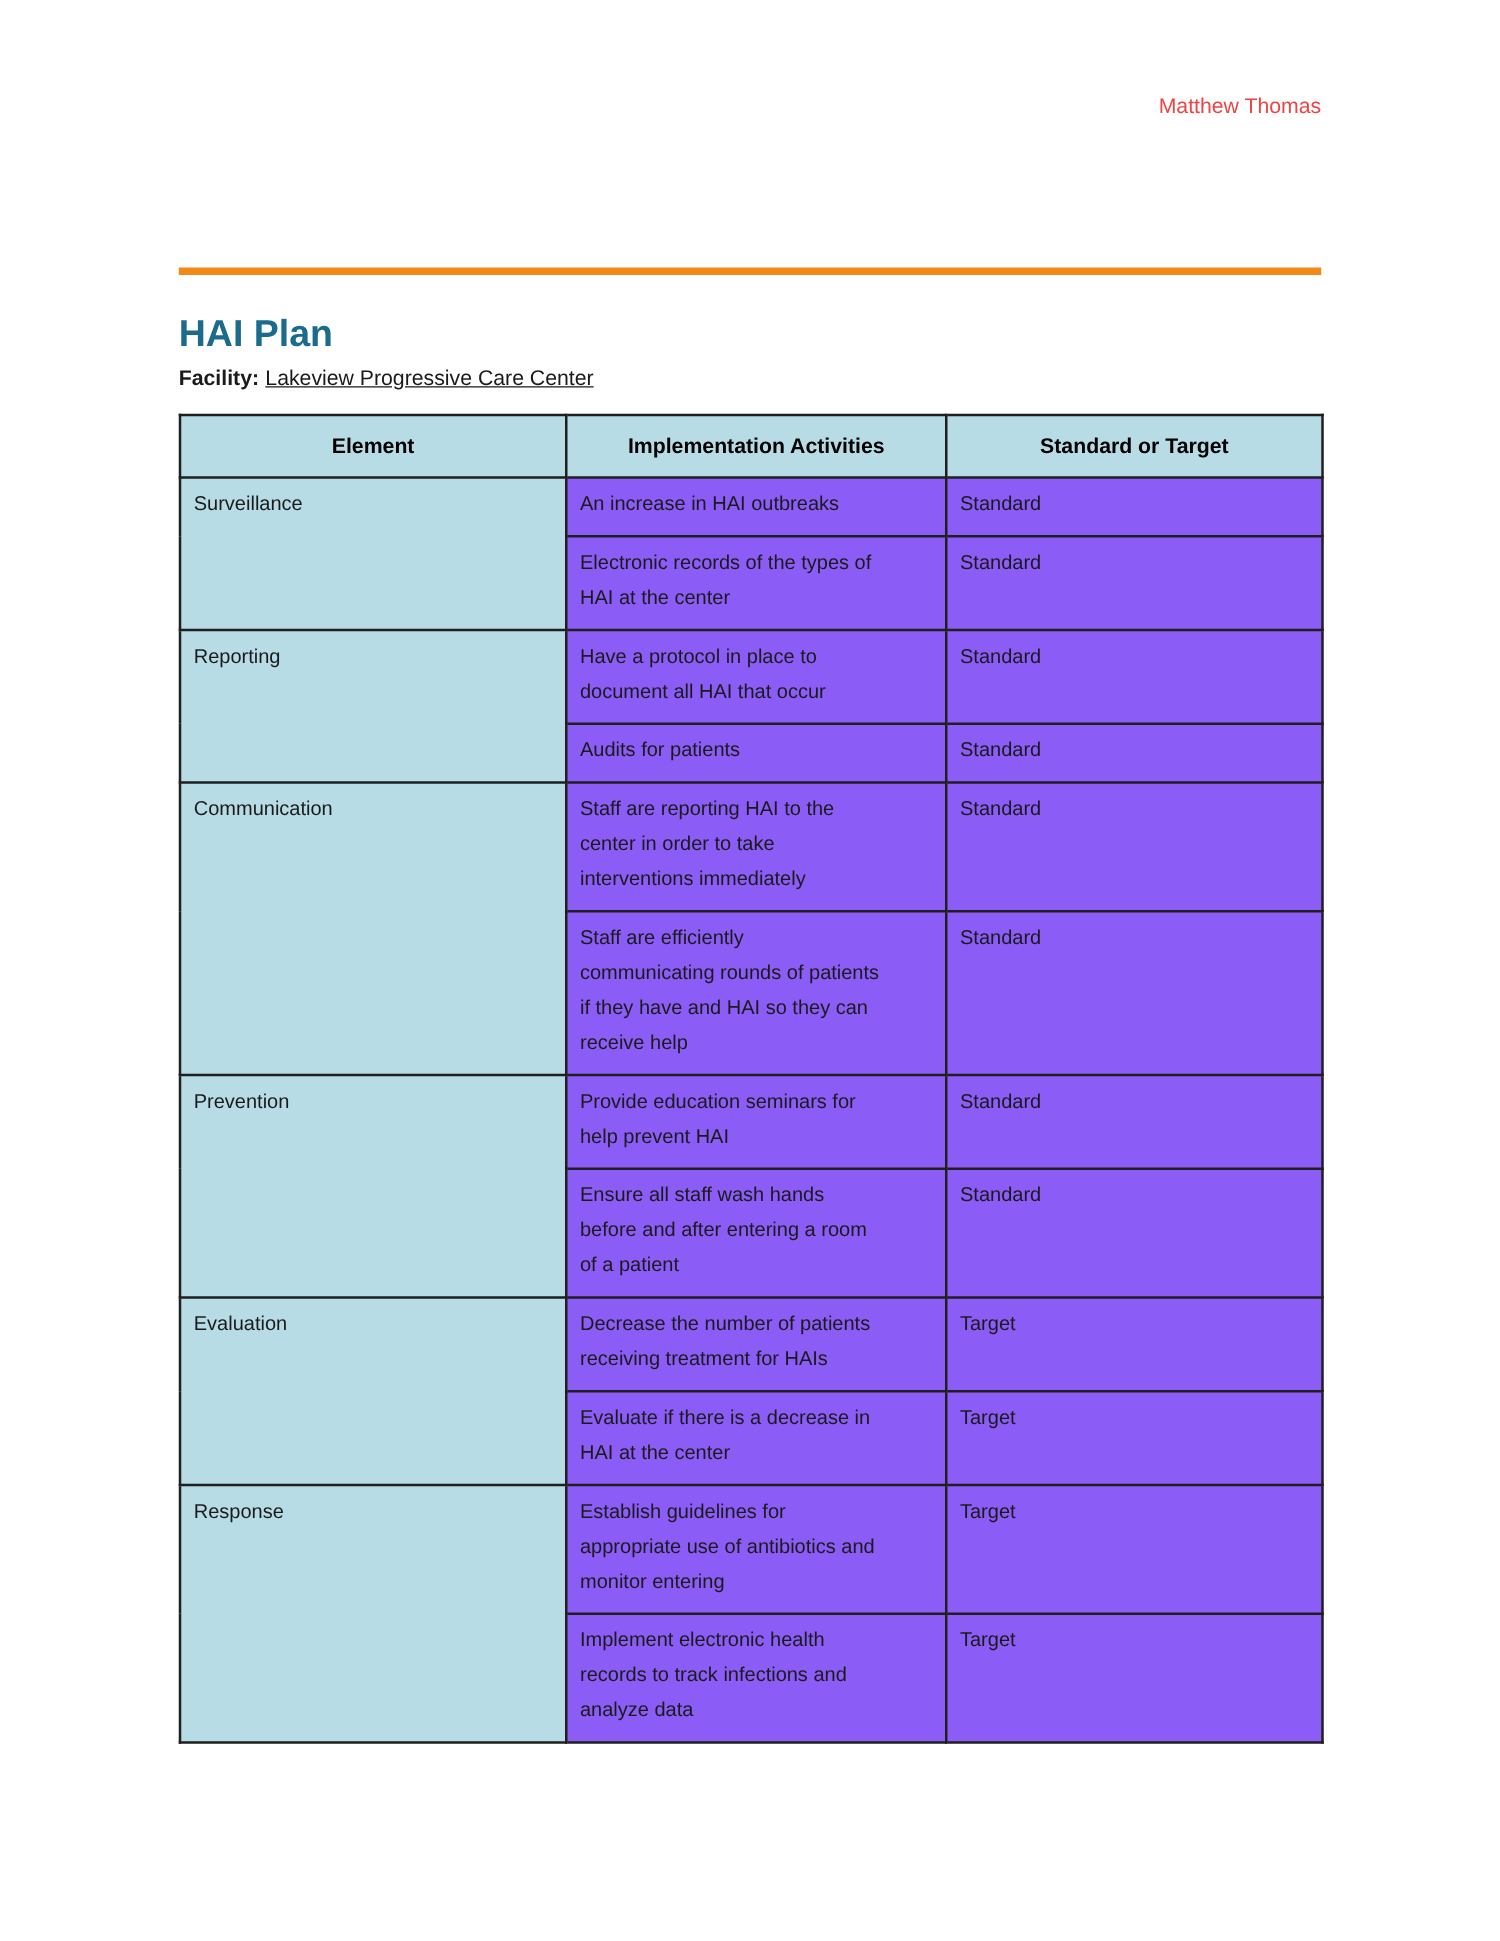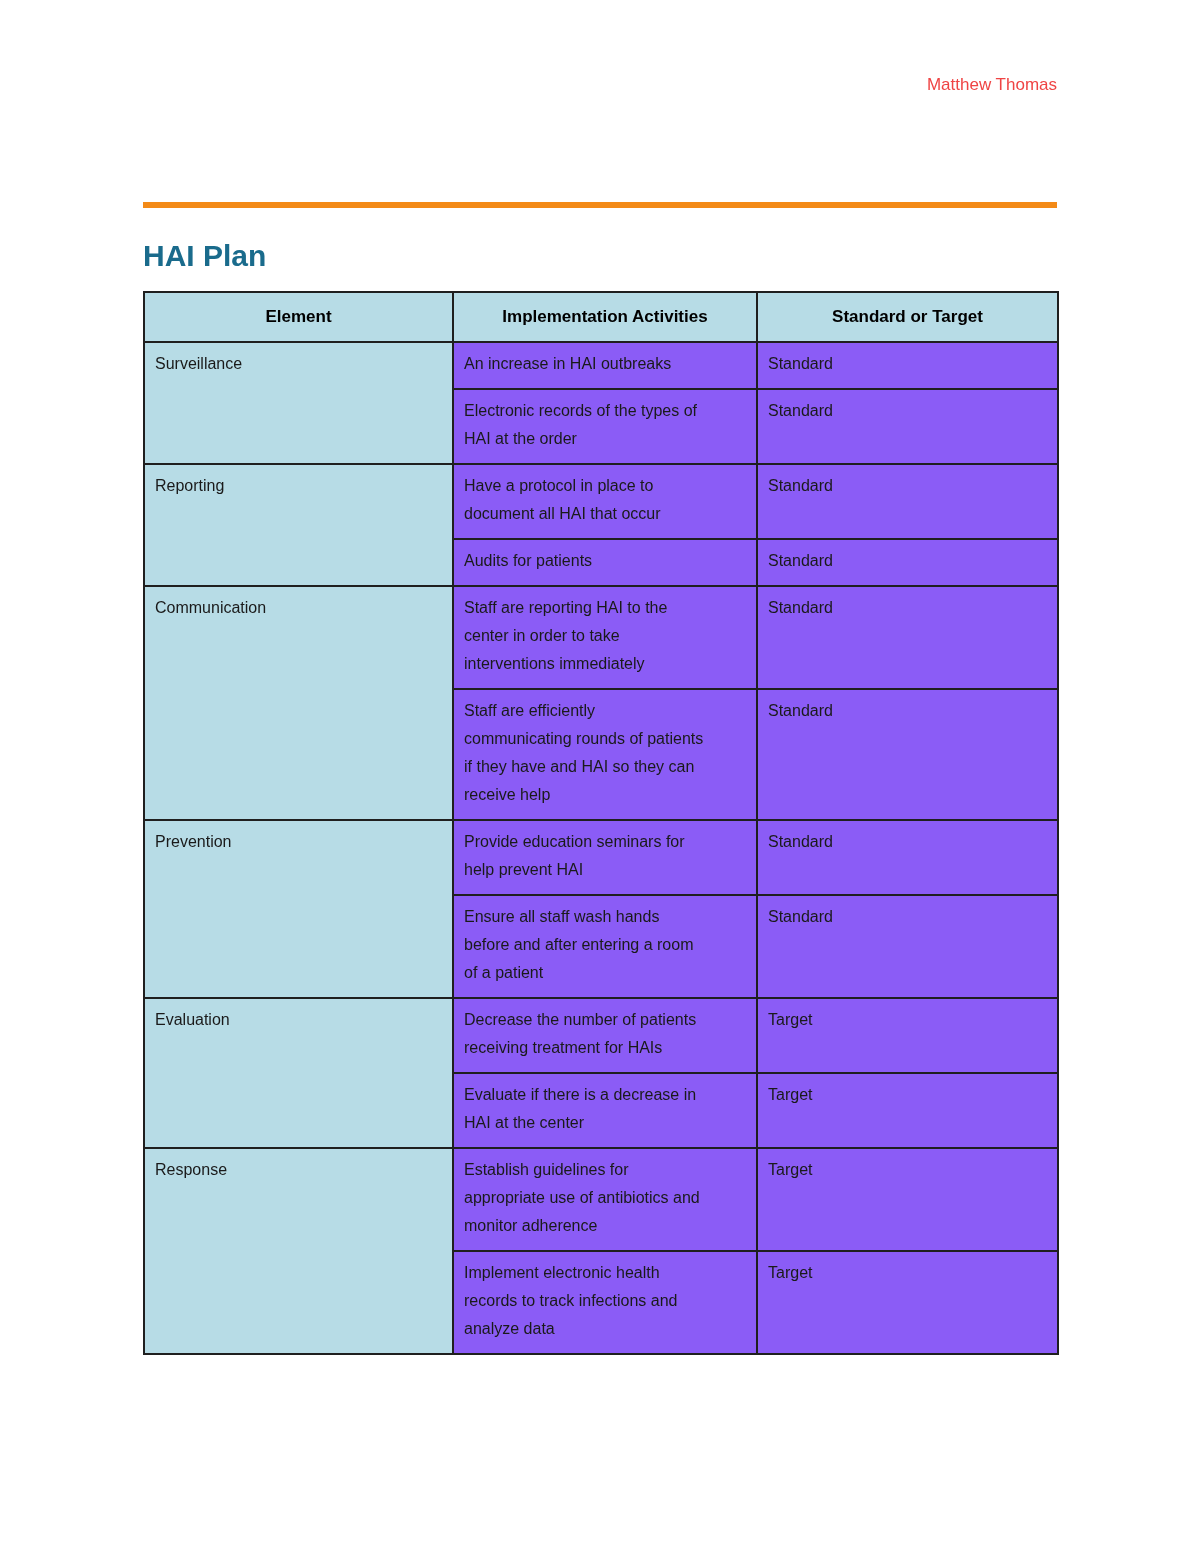--- a/index.html
+++ b/index.html
@@ -21,21 +21,21 @@
     position: absolute;
     top: 74px;
     right: 143px;
     font-size: 17px;
     line-height: 21px;
     color: #ef4444;
   }
   .content {
     position: absolute;
     left: 143px;
-    top: 2px;
+    top: 14px;
     width: 914px;
   }
   .accent-rule {
     margin-top: 200px;
     width: 914px;
     height: 6px;
     background: var(--accent-orange, #F38A17);
   }
   .doc-title {
     margin-top: 30px;
@@ -97,20 +97,23 @@
 <div class="page">
 
   <div class="doc-header">Matthew Thomas</div>
 
   <div class="content">
 
     <div class="accent-rule"></div>
 
     <h1 class="doc-title">HAI Plan</h1>
 
+    <p class="facility-line">
+      <span class="facility-label">Facility:</span><span class="facility-name">Lakeview Progressive Care Center</span>
+    </p>
 
     <table class="hai-table">
       <colgroup>
         <col class="c1">
         <col class="c2">
         <col class="c3">
       </colgroup>
       <thead>
         <tr>
           <th>Element</th>
@@ -121,21 +124,21 @@
       <tbody id="hai-table-body">
           <tr>
             <td class="element-cell" rowspan="2">Surveillance</td>
             <td class="activity-cell">
               <div class="activity-text">An increase in HAI outbreaks</div>
             </td>
             <td class="standard-cell">Standard</td>
           </tr>
           <tr>
             <td class="activity-cell">
-              <div class="activity-text">Electronic records of the types of HAI at the order</div>
+              <div class="activity-text">Electronic records of the types of HAI at the center</div>
             </td>
             <td class="standard-cell">Standard</td>
           </tr>
           <tr>
             <td class="element-cell" rowspan="2">Reporting</td>
             <td class="activity-cell">
               <div class="activity-text">Have a protocol in place to document all HAI that occur</div>
             </td>
             <td class="standard-cell">Standard</td>
           </tr>
@@ -180,21 +183,21 @@
           </tr>
           <tr>
             <td class="activity-cell">
               <div class="activity-text">Evaluate if there is a decrease in HAI at the center</div>
             </td>
             <td class="standard-cell">Target</td>
           </tr>
           <tr>
             <td class="element-cell" rowspan="2">Response</td>
             <td class="activity-cell">
-              <div class="activity-text">Establish guidelines for appropriate use of antibiotics and monitor adherence</div>
+              <div class="activity-text">Establish guidelines for appropriate use of antibiotics and monitor entering</div>
             </td>
             <td class="standard-cell">Target</td>
           </tr>
           <tr>
             <td class="activity-cell">
               <div class="activity-text">Implement electronic health records to track infections and analyze data</div>
             </td>
             <td class="standard-cell">Target</td>
           </tr>
         </tbody>

